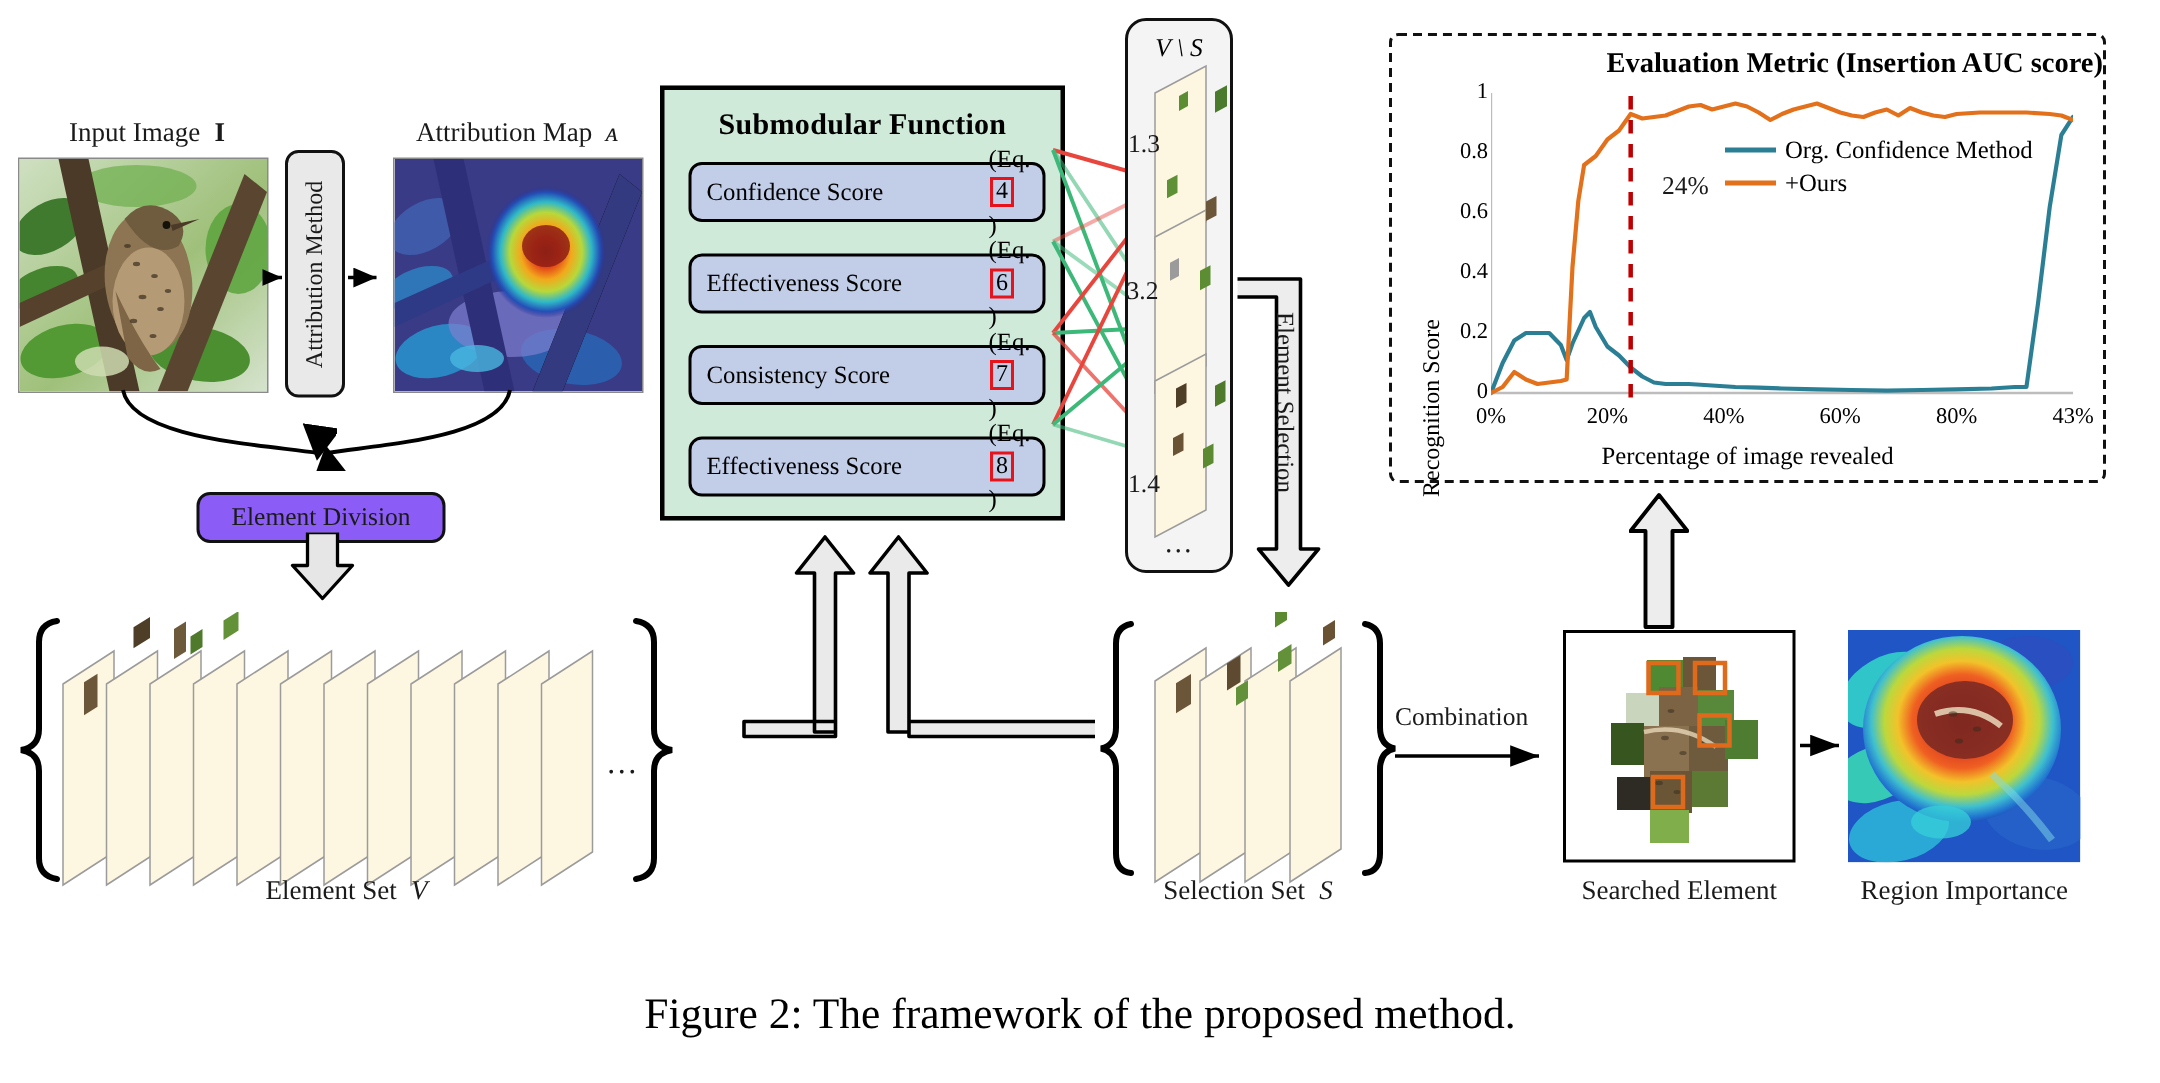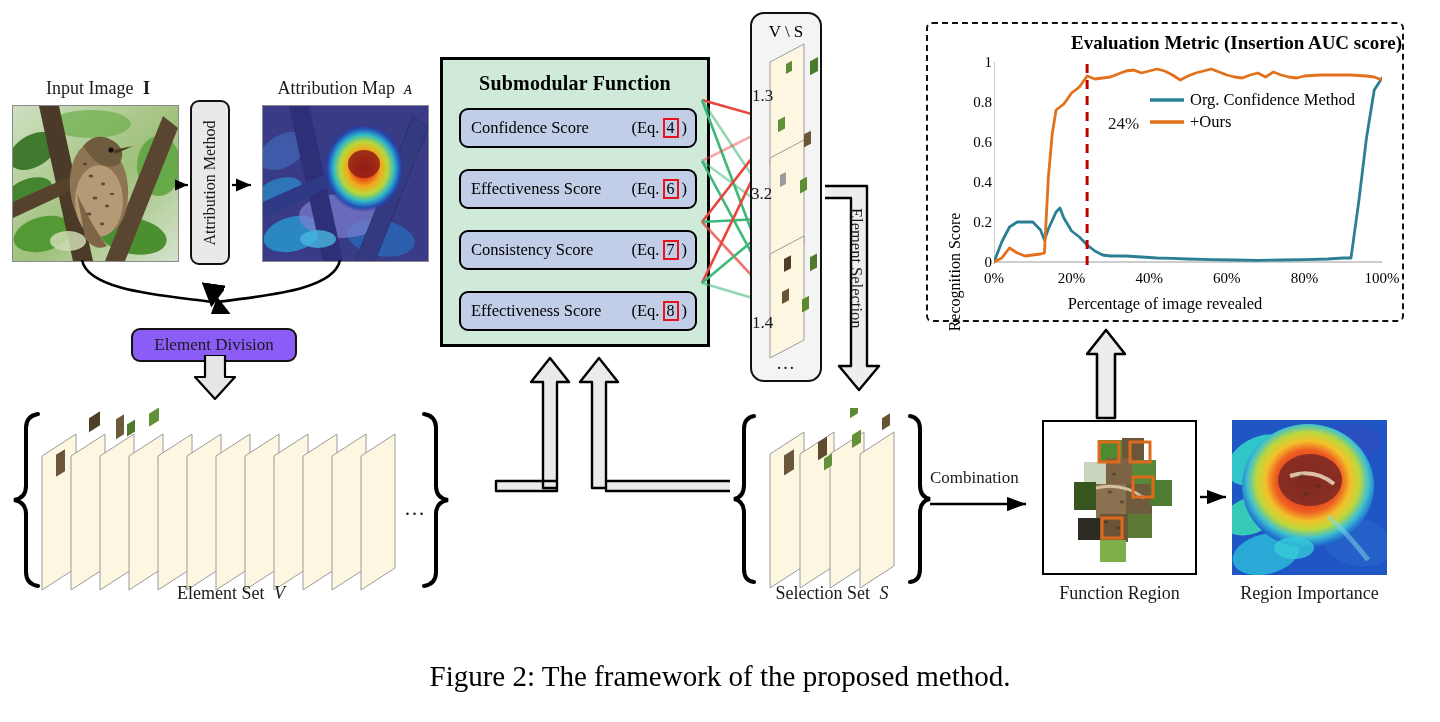--- a/index.html
+++ b/index.html
@@ -18,29 +18,29 @@
   #submod{left:440px;top:57px;width:270px;height:290px;background:#cfead9;
           border:3px solid #000;box-sizing:border-box;}
   #submod .title{position:absolute;left:0;right:0;top:12px;text-align:center;
           font-weight:bold;font-size:20px;letter-spacing:.2px;}
   .scorebox{position:absolute;left:16px;width:238px;height:40px;
             background:#c2cde8;border:2.5px solid #000;border-radius:9px;
             box-sizing:border-box;}
   .scoreinner{position:absolute;left:10px;right:8px;top:0;bottom:0;
             display:flex;align-items:center;font-size:16.5px;}
   .scoreinner .nm{flex:0 0 auto;}
-  .scoreinner .eq{margin-left:auto;display:flex;align-items:flex-start;gap:2px;}
+  .scoreinner .eq{margin-left:auto;display:flex;align-items:flex-start;gap:2px;flex-direction:column;}
   .eqnum{display:inline-block;border:2.5px solid #e8121a;padding:0 2px;
          line-height:16px;font-size:16px;margin:0 1px;}
 
   
   #vs{left:750px;top:12px;width:72px;height:370px;background:#f4f4f4;
       border:2.5px solid #111;border-radius:14px;box-sizing:border-box;}
   #vs .vstitle{position:absolute;left:0;right:0;top:8px;text-align:center;
-      font-size:17px;}
+      font-style:italic;font-size:17px;}
 
   
   #chartwrap{left:926px;top:22px;width:478px;height:300px;
      border:2.5px dashed #111;border-radius:6px;background:#fff;box-sizing:border-box;}
   #charttitle{position:absolute;left:0;right:0;top:8px;text-align:right;
      font-weight:bold;font-size:19px;}
   #ylab{position:absolute;left:2px;top:58px;width:22px;height:200px;}
   #ylab span{display:block;transform:rotate(-90deg) translate(-50%,0);
      transform-origin:left top;position:absolute;left:16px;top:190px;
      font-size:16px;white-space:nowrap;}
@@ -411,21 +411,21 @@
     </g>
 
     <g fill="none" stroke="#e06a1b" stroke-width="3">
       <rect x="55" y="20" width="20" height="20"></rect>
       <rect x="86" y="20" width="20" height="20"></rect>
       <rect x="89" y="55" width="20" height="20"></rect>
       <rect x="58" y="96" width="20" height="20"></rect>
     </g>
   </svg>
 </div>
-<div class="abs lbl" style="left:1042px;top:583px;width:155px;text-align:center;font-size:18px;">Function Region</div>
+<div class="abs lbl" style="left:1042px;top:583px;width:155px;text-align:center;font-size:18px;">Searched Element</div>
 
 <svg class="abs" style="left:1200px;top:488px;" width="36" height="20">
   <defs>
       <marker id="ar4" markerWidth="9" markerHeight="9" refX="8" refY="3" orient="auto">
     <path d="M0,0 L8,3 L0,6 Z" fill="#000"></path>
       </marker>
     </defs>
   <line x1="0" y1="9" x2="26" y2="9" stroke="#000" stroke-width="2.4" marker-end="url(#ar4)"></line>
 </svg>
 
@@ -482,21 +482,21 @@
       <div class="ytick" style="top: 78px; width: 36px;">0.8</div>
       <div class="ytick" style="top: 38px; width: 36px;">1</div>
     </div>
 
   <div id="xticks" style="position:absolute;left:0;top:0;width:100%;height:100%;">
       <div class="xtick" style="left: 66px; top: 246px;">0%</div>
       <div class="xtick" style="left: 143.6px; top: 246px;">20%</div>
       <div class="xtick" style="left: 221.2px; top: 246px;">40%</div>
       <div class="xtick" style="left: 298.8px; top: 246px;">60%</div>
       <div class="xtick" style="left: 376.4px; top: 246px;">80%</div>
-      <div class="xtick" style="left: 454px; top: 246px;">100%</div>
+      <div class="xtick" style="left: 454px; top: 246px;">43%</div>
     </div>
 
   <svg id="plot" style="position:absolute;left:66px;top:38px;" width="388" height="212" viewBox="0 0 388 212">
     <line x1="0" y1="0" x2="0" y2="200" stroke="#bdbdbd" stroke-width="1.6"></line>
     <line x1="0" y1="200" x2="388" y2="200" stroke="#bdbdbd" stroke-width="1.6"></line>
     <polyline id="series0" fill="none" stroke-width="2.8" stroke-linejoin="round" stroke-linecap="round" points="0,200 7.76,180 15.52,165 23.279999999999998,160 31.04,160 38.800000000000004,160 46.559999999999995,168 50.440000000000005,178 54.32000000000001,167 62.08,150 65.96000000000001,146 69.84,156 77.60000000000001,169 85.36,175 93.11999999999999,183 100.88000000000001,189 108.64000000000001,193 116.39999999999999,194 131.92000000000002,194 147.44,195 162.96,196 178.48000000000002,196.4 194,197 217.28000000000003,197.6 240.56,198 263.84000000000003,198.4 287.12,198 310.40000000000003,197.6 333.68,197 349.2,196 356.96000000000004,196 364.71999999999997,140 372.47999999999996,76 380.24,28 388,16" stroke="#2b7f95"></polyline>
     <polyline id="series1" fill="none" stroke-width="2.8" stroke-linejoin="round" stroke-linecap="round" points="0,200 7.76,196 15.52,186 23.279999999999998,191 31.04,194 38.800000000000004,193 46.559999999999995,192 50.440000000000005,191 54.32000000000001,116 58.199999999999996,72 62.08,48 69.84,42 77.60000000000001,31 85.36,25 93.11999999999999,14 100.88000000000001,17 108.64000000000001,16 116.39999999999999,15 124.16,12 131.92000000000002,9 139.68,8 147.44,11 155.20000000000002,9 162.96,7 170.72,9 178.48000000000002,13 186.23999999999998,18 194,14 201.76000000000002,11 209.52,9 217.28000000000003,7 225.04,10 232.79999999999998,13 240.56,15 248.32,16 256.08,13 263.84000000000003,11 271.59999999999997,15 279.36,10 287.12,13 294.88,15 302.64,16 310.40000000000003,14 325.92,13 341.44,13 356.96000000000004,13 372.47999999999996,14 380.24,15 388,18" stroke="#e3701a"></polyline>
     <line id="annline" stroke-width="3" stroke-dasharray="9 7" x1="93.11999999999999" x2="93.11999999999999" y1="-14" y2="204" stroke="#c00000"></line>
   </svg>
 

